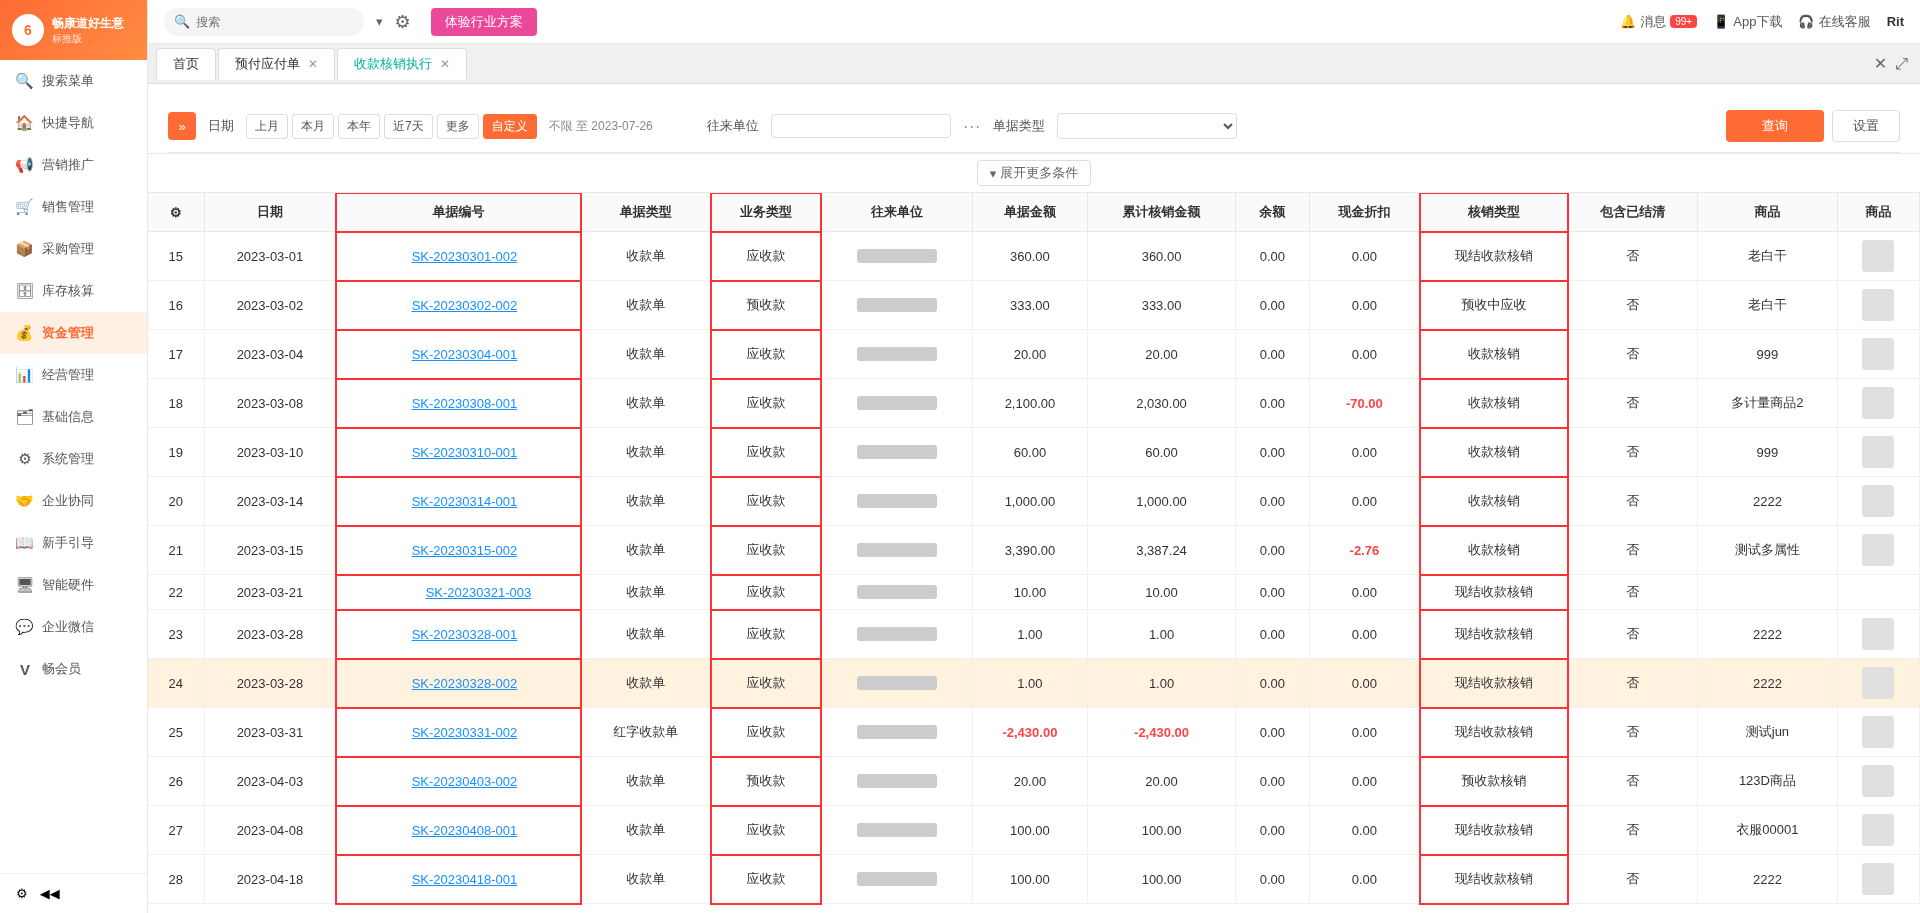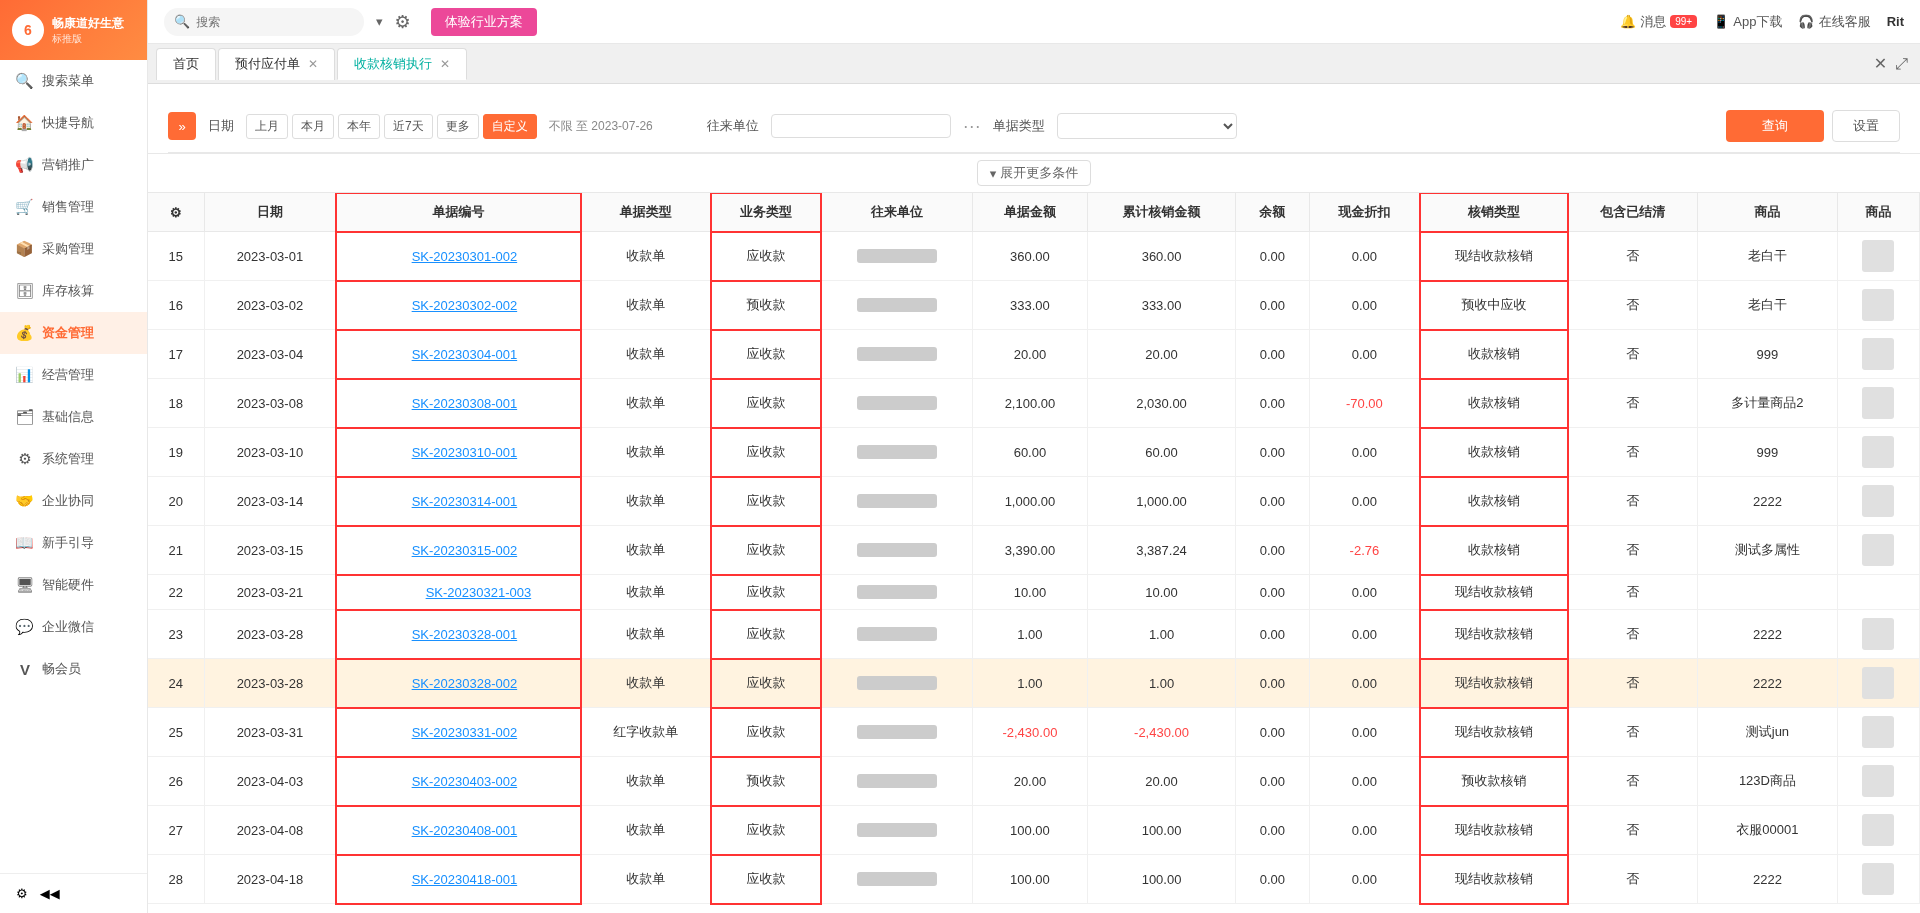--- a/index.html
+++ b/index.html
@@ -67,21 +67,21 @@
     .expand-more-btn { display: inline-flex; align-items: center; gap: 4px; color: #666; cursor: pointer; font-size: 12px; border: 1px solid #ddd; border-radius: 4px; padding: 3px 12px; background: #fff; }
 
     
     .table-container { flex: 1; overflow: auto; background: #fff; }
     table { width: 100%; border-collapse: collapse; white-space: nowrap; }
     thead th { position: sticky; top: 0; background: #fafafa; border-bottom: 1px solid #e8e8e8; border-right: 1px solid #e8e8e8; padding: 10px 12px; font-weight: 600; color: #333; font-size: 13px; text-align: center; z-index: 1; }
     thead th:first-child { border-left: none; }
     tbody td { border-bottom: 1px solid #f0f0f0; border-right: 1px solid #f0f0f0; padding: 8px 12px; color: #333; font-size: 13px; text-align: center; }
     tbody tr.highlighted { background: #fff3e0; }
     .link-text { color: #1890ff; text-decoration: underline; cursor: pointer; margin-left: 12px; }
-    .negative { color: #ff4444; }
+    .negative { color: #ff4444; font-weight: bold; }
     .blurred { background: #e0e0e0; border-radius: 3px; color: transparent; user-select: none; display: inline-block; height: 14px; border-radius: 3px; }
   </style>
 </head>
 <body>
 
 <div class="sidebar">
   <div class="sidebar-logo">
     <div class="sidebar-logo-icon">6</div>
     <div>
       <div style="font-size:12px;color:#fff;font-weight:bold;">畅康道好生意</div>

